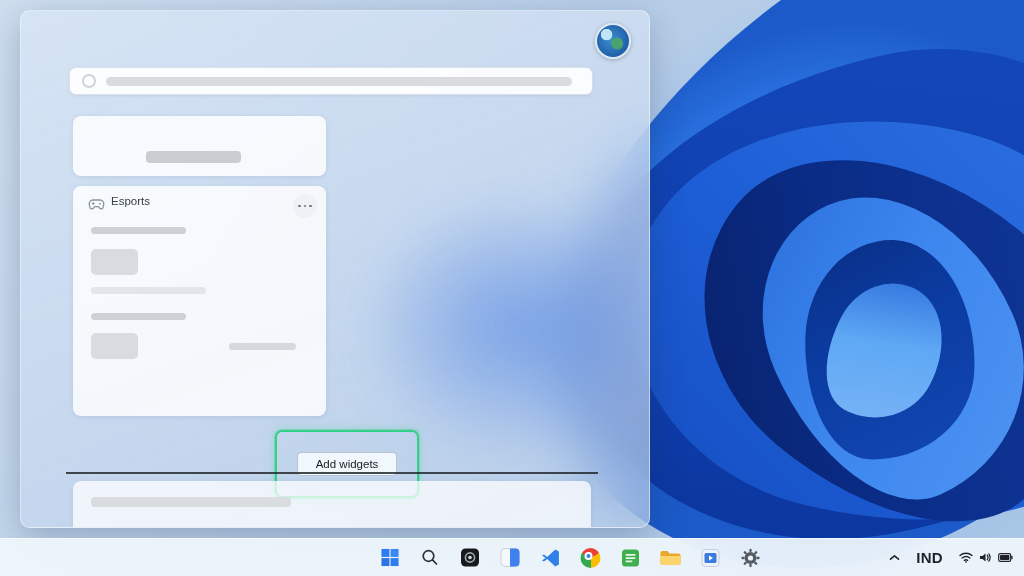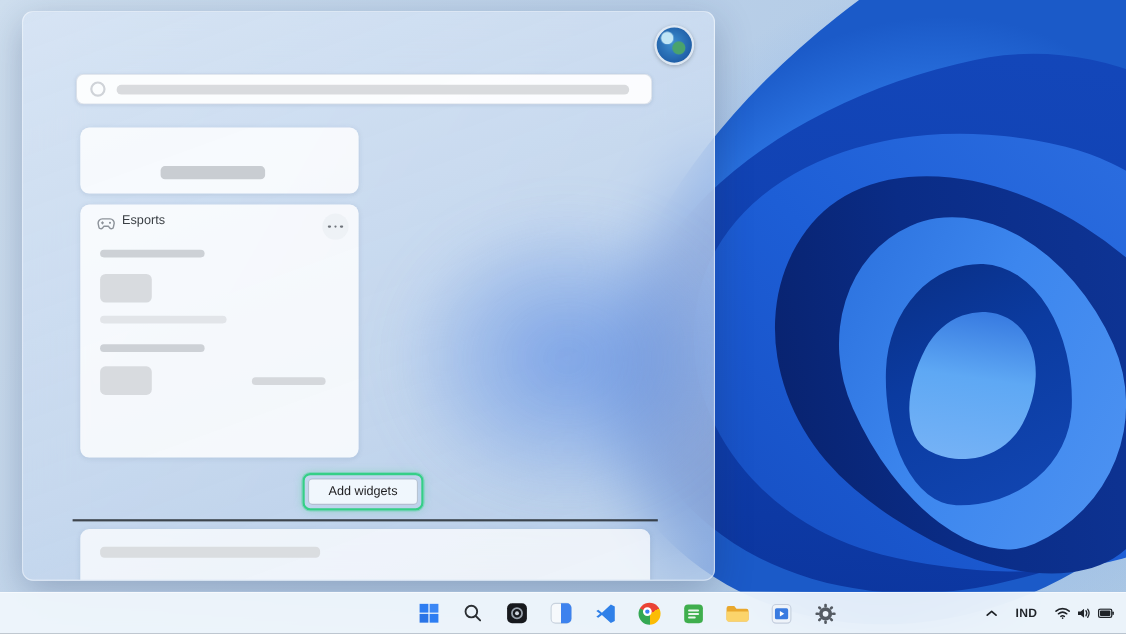--- a/index.html
+++ b/index.html
@@ -71,21 +71,21 @@
   .sk-bar-b{ background:#e2e5e9; }
   .sk-box{ background:#d8dbdf; border-radius:5px; }
 
   .card-header{ position:absolute; left:0; top:0; width:100%; height:34px; }
   .gamepad-wrap{ position:absolute; left:15px; top:11px; }
   .card-title{ position:absolute; left:38px; top:9px; font-size:11.5px; color:#3a3f44; }
   .menu-btn{ position:absolute; right:9px; top:8px; width:24px; height:24px; border:none; border-radius:50%;
     background:rgba(238,241,245,.95); display:flex; align-items:center; justify-content:center; cursor:pointer; }
   .menu-btn i{ width:2.8px; height:2.8px; border-radius:50%; background:#6f747b; display:inline-block; margin:0 1.2px; }
 
-  .addw-highlight{ position:absolute; left:254px; top:419px; padding:3px; border:2px solid #35cf87;
+  .addw-highlight{ position:absolute; left:254px; top:419px; padding:20px; border:2px solid #35cf87;
     border-radius:7px; box-shadow:0 0 0 1px rgba(53,207,135,.35), 0 0 8px rgba(53,207,135,.35); }
   .addw{ display:block; min-width:100px; height:24px; padding:0 12px; font-size:11.5px; color:#1d1d1f;
     font-family:"Liberation Sans",sans-serif;
     background:rgba(243,248,253,.96); border:1px solid rgba(110,130,160,.45); border-radius:4px; cursor:pointer; }
 
   .divider{ position:absolute; left:45px; top:461px; width:532px; height:2px; background:rgba(32,36,42,.82); }
 
   
   .taskbar{ position:absolute; left:0; right:0; bottom:0; height:38px;
     background:rgba(240,246,252,.93); border-top:1px solid rgba(255,255,255,.55);
@@ -94,21 +94,21 @@
     display:flex; align-items:center; gap:11px; }
   .tbtn{ width:29px; height:29px; border:none; background:transparent; border-radius:5px;
     display:flex; align-items:center; justify-content:center; cursor:pointer; }
   .chrome-icon{ position:relative; width:20px; height:20px; border-radius:50%; display:inline-block;
     background: conic-gradient(from -60deg, #ea4335 0 120deg, #fbbc05 120deg 240deg, #34a853 240deg 360deg); }
   .chrome-center{ position:absolute; left:50%; top:50%; width:8px; height:8px; margin:-6px 0 0 -6px;
     border-radius:50%; background:#3b82f2; border:2px solid #fff; }
   .tray{ position:absolute; right:8px; top:0; bottom:0; display:flex; align-items:center; gap:10px; }
   .tray-btn{ border:none; background:transparent; display:flex; align-items:center; gap:6px;
     padding:4px 3px; border-radius:4px; cursor:pointer; }
-  .lang{ font-size:11px; font-weight:600; letter-spacing:.3px; color:#1f2328; }
+  .lang{ font-size:15px; font-weight:600; letter-spacing:.3px; color:#1f2328; }
 </style>
 </head>
 <body>
 
 <div class="screen">
 
   <div class="bloom">
     <div class="bloom-halo"></div>
     <div class="petal p1"></div>
     <div class="petal p2"></div>

